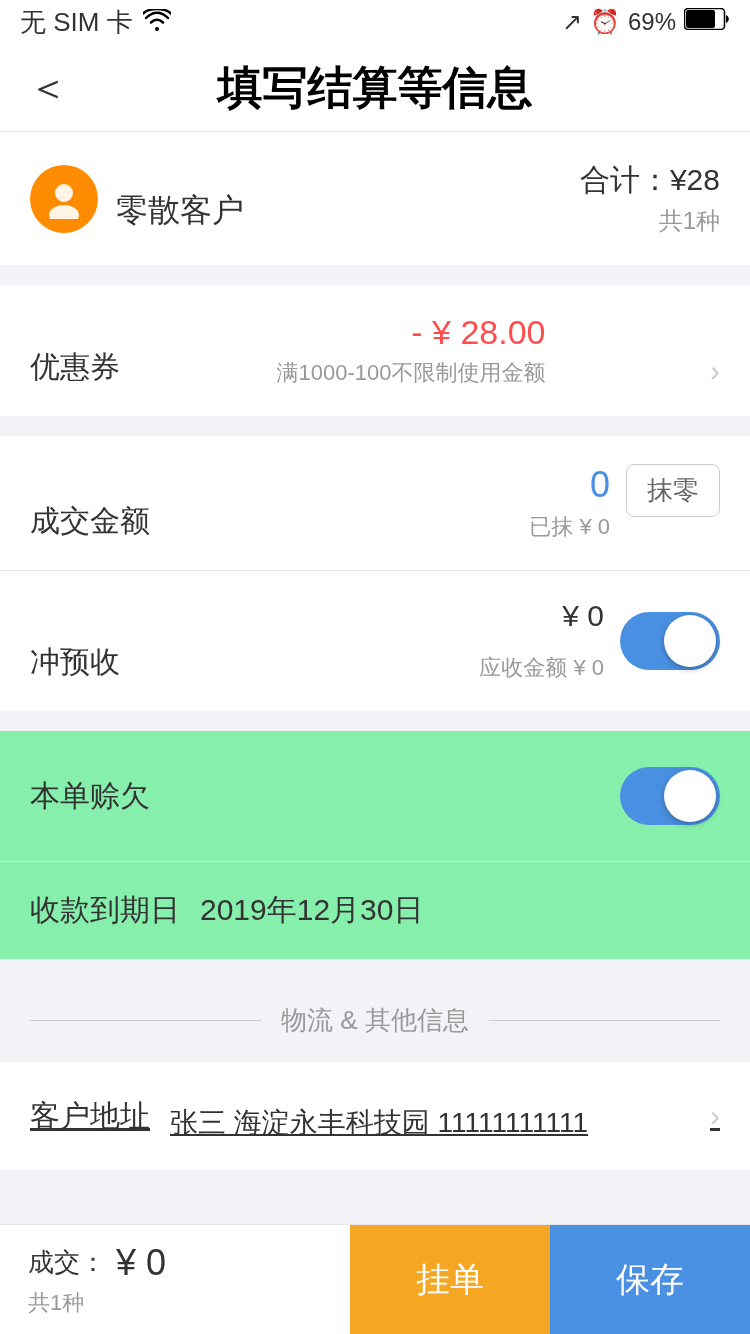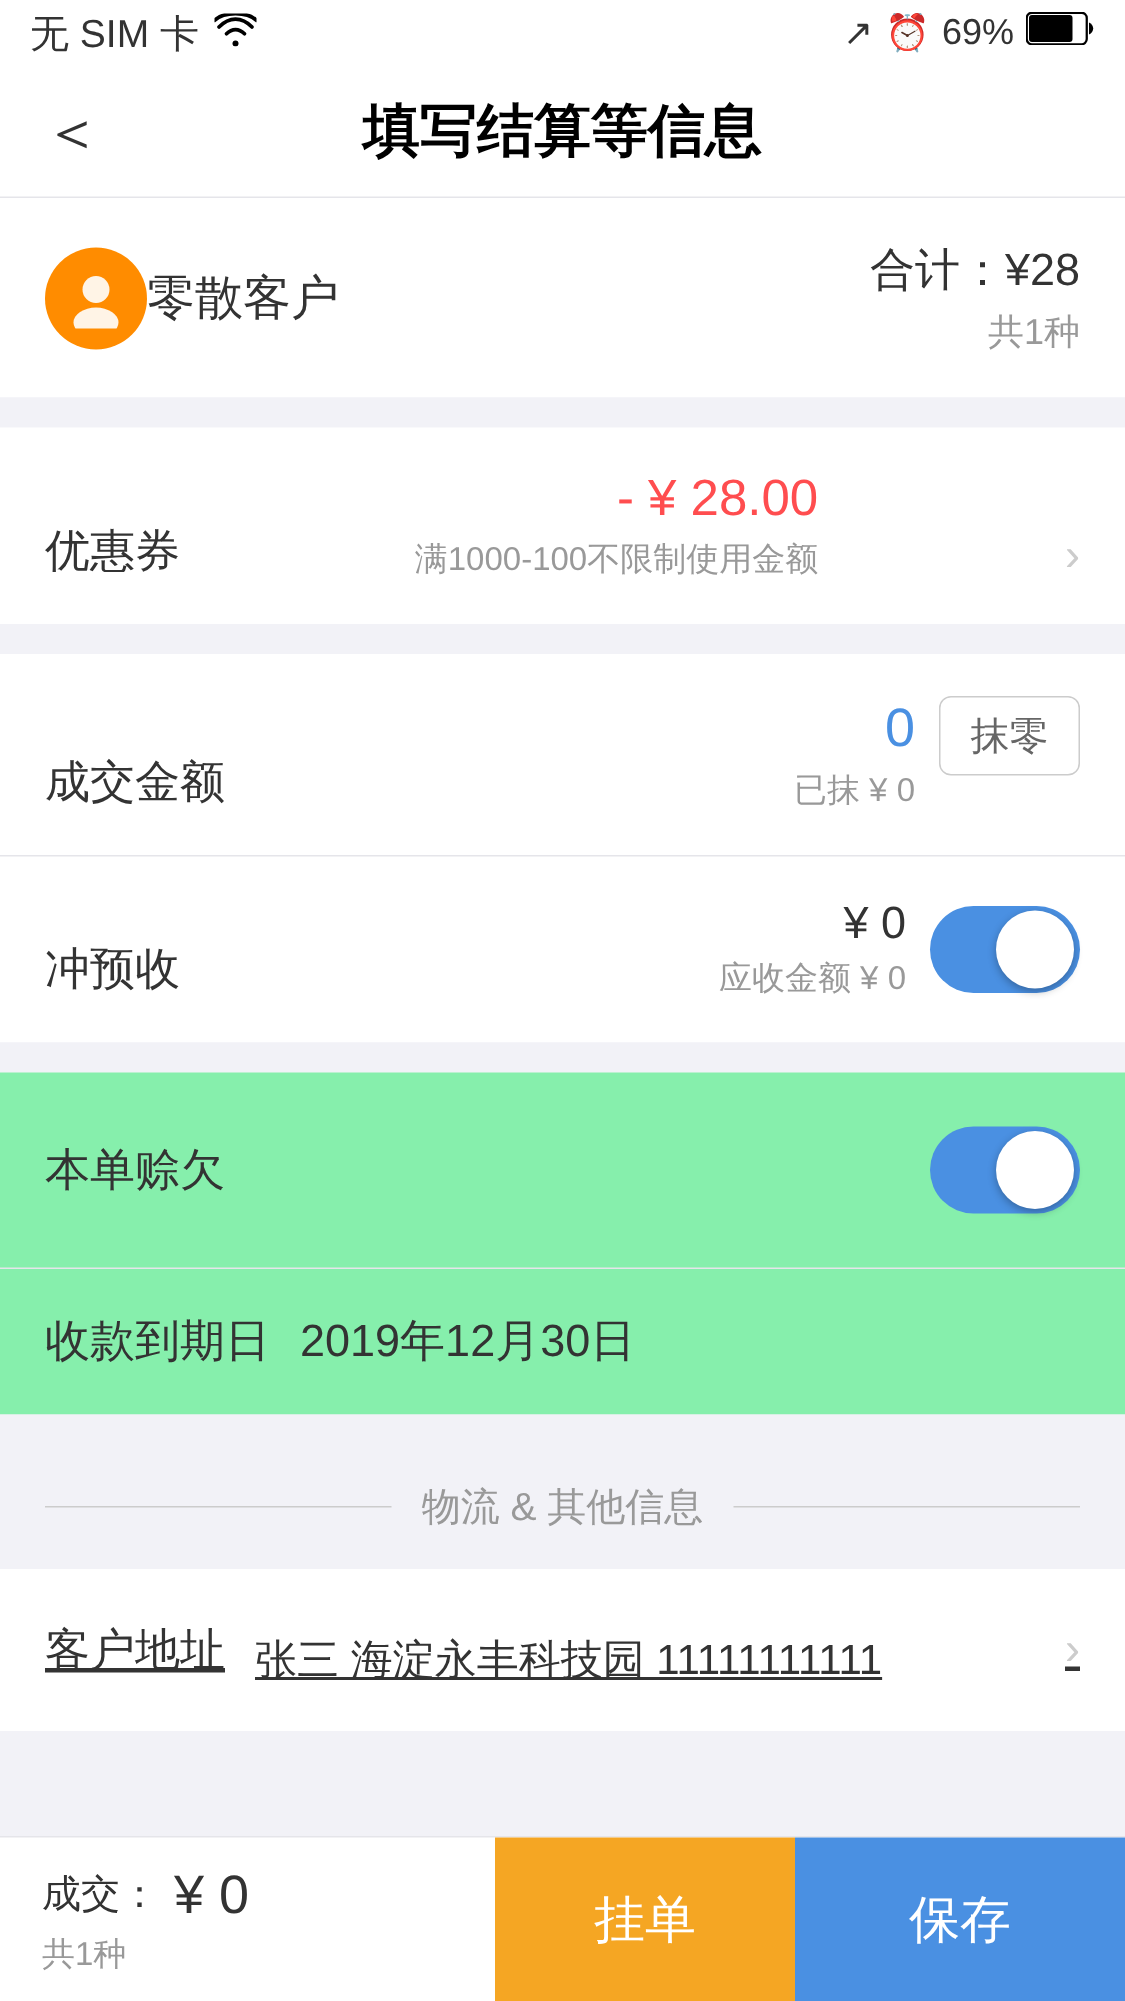--- a/index.html
+++ b/index.html
@@ -40,42 +40,42 @@
       border-bottom: 1px solid #e5e5ea;
     }
     .nav-back {
       position: absolute;
       left: 28px;
       font-size: 40px;
       color: #333;
       cursor: pointer;
     }
     .nav-title {
-      font-size: 38px;
+      font-size: 45px;
       font-weight: 600;
       color: #000;
     }
 
     
     .content {
       flex: 1;
       background: #f2f2f7;
       padding-bottom: 120px;
     }
 
     
     .customer-section {
       background: #fff;
       padding: 28px 30px;
       display: flex;
       align-items: center;
       justify-content: space-between;
       margin-bottom: 0;
     }
-    .customer-left { display: flex; align-items: center; }
+    .customer-left { display: flex; align-items: flex-end; gap: 18px; }
     .customer-avatar {
       width: 68px;
       height: 68px;
       background: #ff8c00;
       border-radius: 50%;
       display: flex;
       align-items: center;
       justify-content: center;
       color: white;
       font-size: 32px;
@@ -128,21 +128,21 @@
       cursor: pointer;
     }
     .amount-sub { font-size: 22px; color: #999; text-align: right; margin-top: 6px; }
     .amount-right { display: flex; align-items: flex-start; gap: 16px; }
     .amount-value-wrap { display: flex; flex-direction: column; align-items: flex-end; }
 
     
     .pre-receive-right { display: flex; align-items: center; gap: 16px; }
     .pre-receive-values { text-align: right; }
     .pre-receive-amount { font-size: 30px; color: #333; }
-    .pre-receive-sub { font-size: 22px; color: #999; margin-top: 4px; }
+    .pre-receive-sub { font-size: 22px; color: #999; margin-top: 20px; }
 
     
     .toggle {
       width: 100px;
       height: 58px;
       background: #4a90e2;
       border-radius: 29px;
       position: relative;
       cursor: pointer;
       flex-shrink: 0;
@@ -241,21 +241,21 @@
       background: #f5a623;
       display: flex;
       align-items: center;
       justify-content: center;
       font-size: 34px;
       color: #fff;
       font-weight: 500;
       cursor: pointer;
     }
     .bottom-btn-save {
-      width: 220px;
+      width: 200px;
       height: 110px;
       background: #4a90e2;
       display: flex;
       align-items: center;
       justify-content: center;
       font-size: 34px;
       color: #fff;
       font-weight: 500;
       cursor: pointer;
     }

